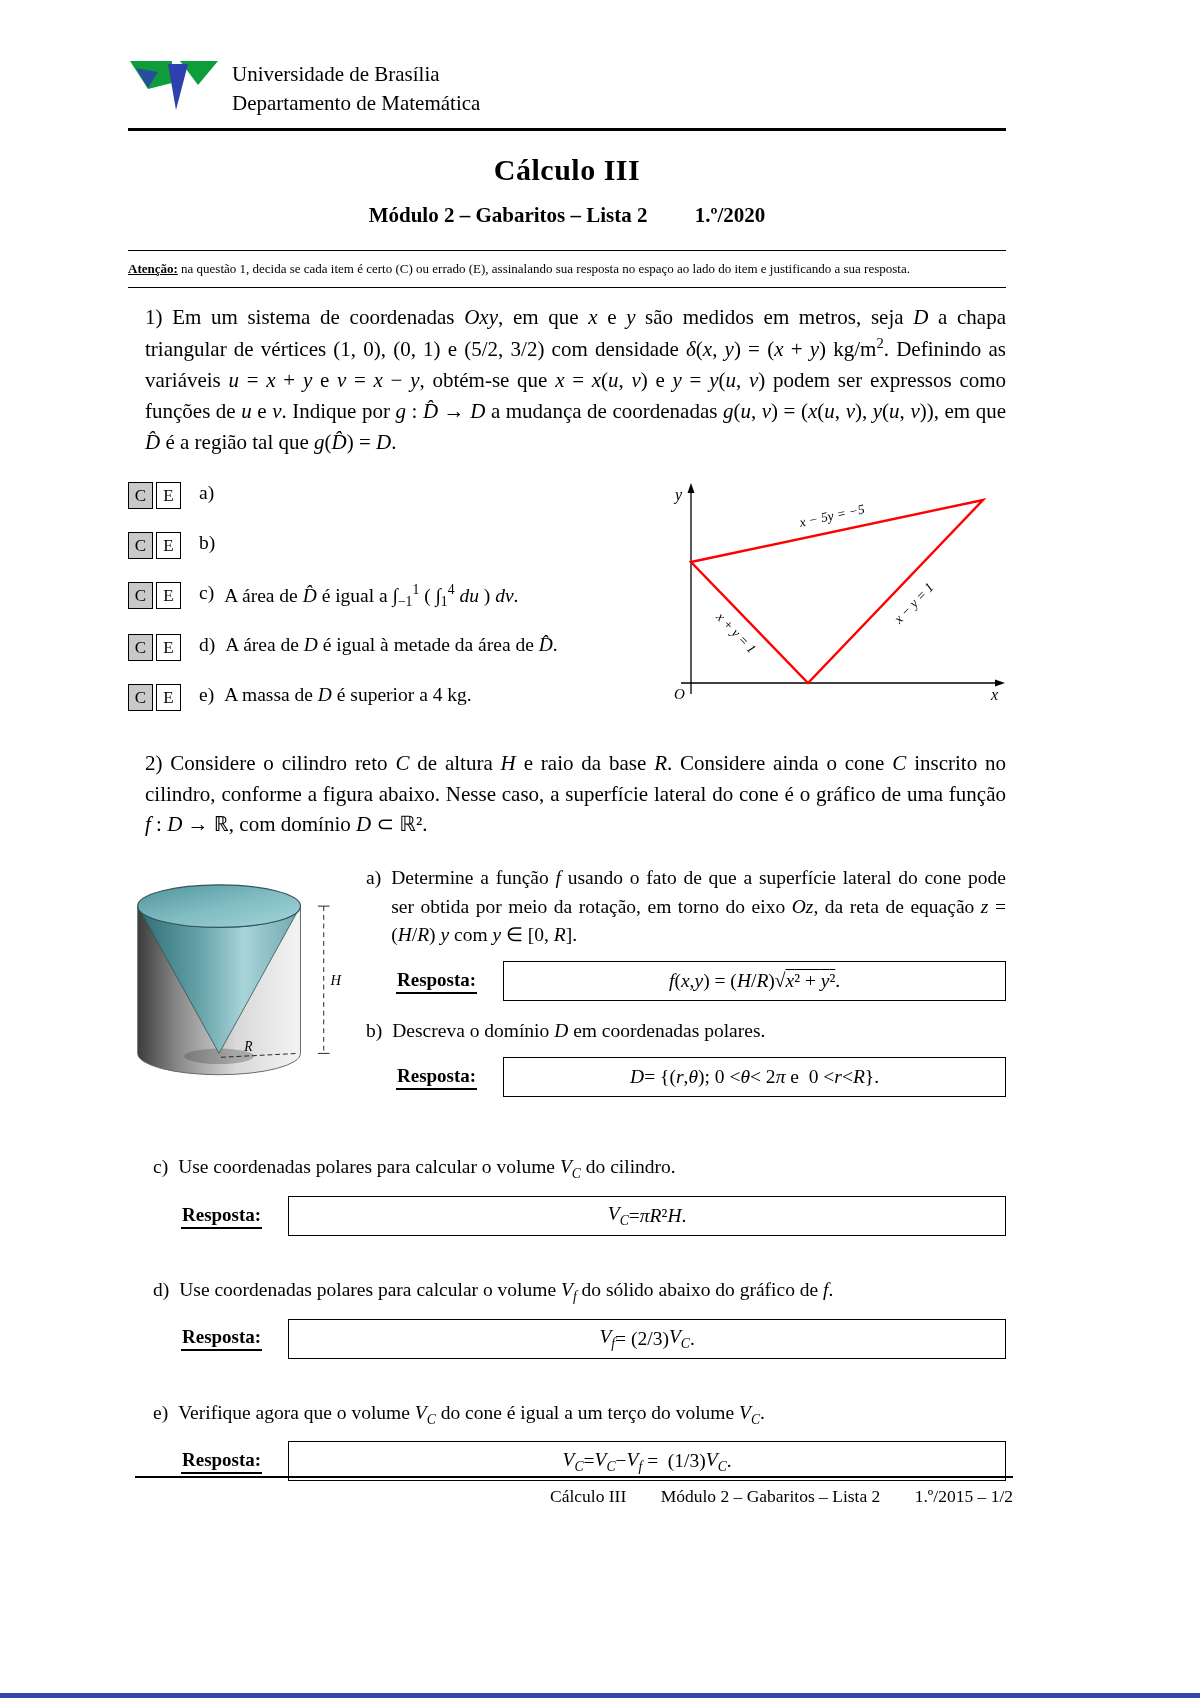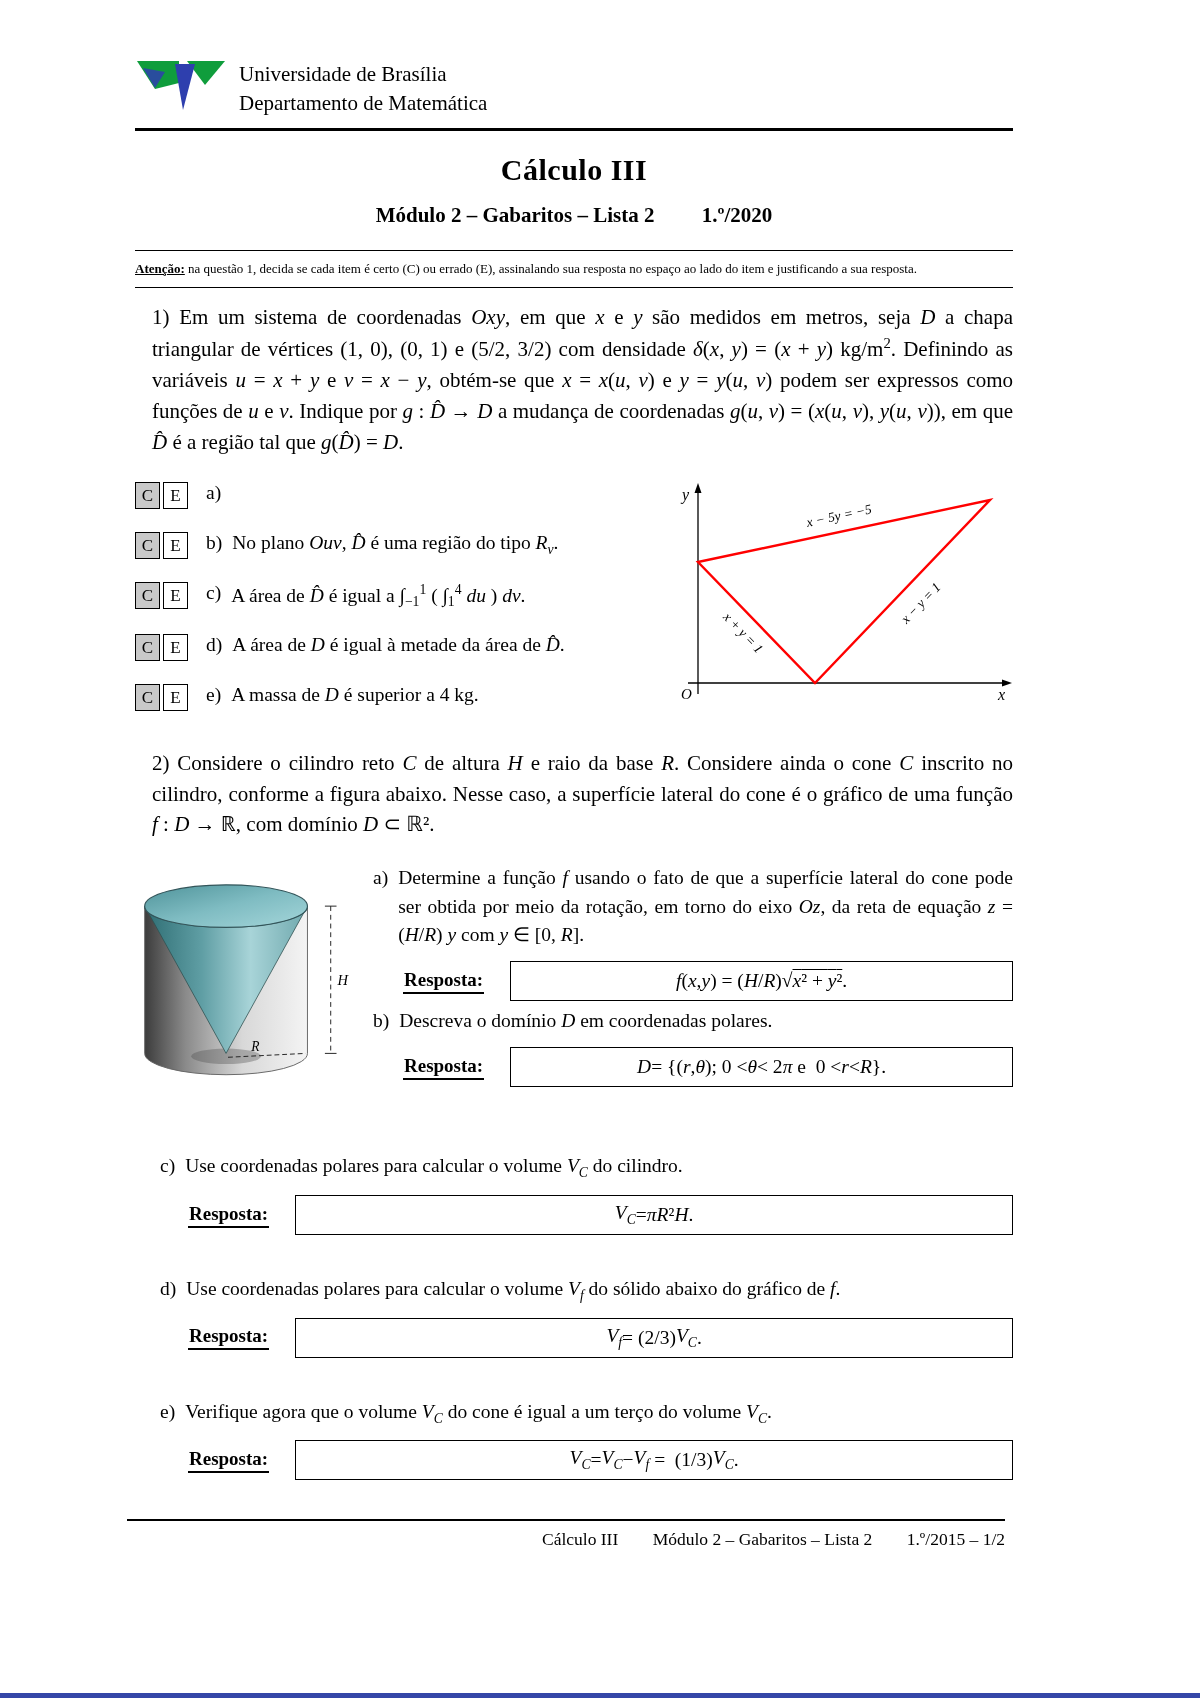--- a/index.html
+++ b/index.html
@@ -1,20 +1,20 @@
 <!DOCTYPE html>
 <html><head>
 <meta charset="utf-8">
 <style>
   html,body{margin:0;padding:0;background:#ffffff;}
   body{
     width:1200px;height:1698px;position:relative;overflow:hidden;
     font-family:"Liberation Serif", serif;color:#000;
   }
-  .page{position:absolute;left:135px;top:58px;width:878px;}
+  .page{position:absolute;left:128px;top:58px;width:878px;}
   
   .hdr{display:flex;align-items:flex-start;}
   .hdr-text{margin-left:12px;font-size:21px;line-height:1.38;padding-top:2px;}
   .rule-thick{border:none;border-top:3px solid #000;margin:10px 0 0 0;}
   .rule-thin{border:none;border-top:1.6px solid #000;margin:0;}
   
   .title{text-align:center;font-size:30px;font-weight:bold;margin-top:22px;letter-spacing:.5px;}
   .subtitle{text-align:center;font-size:21px;font-weight:bold;margin-top:16px;}
   .subtitle .term{margin-left:42px;}
   
@@ -34,32 +34,32 @@
   .box-e{background:#ffffff;}
   .item .letter{margin-right:10px;flex:0 0 auto;}
   .fig1{flex:0 0 345px;margin-left:8px;}
   
   .q2-zone{display:flex;margin-top:24px;}
   .fig2{flex:0 0 238px;padding-top:4px;}
   .q2-right{flex:1;}
   .q2item{display:flex;font-size:19.5px;line-height:1.45;}
   .q2item .letter{margin-right:10px;flex:0 0 auto;}
   .q2item .txt{text-align:justify;}
-  .resp-row{display:flex;align-items:flex-end;margin:12px 0 6px 30px;gap:12px;}
+  .resp-row{display:flex;align-items:flex-end;margin:12px 0 16px 30px;gap:12px;}
   .resp-label{font-weight:bold;font-size:19px;border-bottom:2px solid #000;align-self:center;
               padding:0 1px 1px 1px;margin-right:14px;white-space:nowrap;}
   .resp-box{flex:1;border:1.9px solid #000;min-height:34px;display:flex;align-items:center;
             justify-content:center;font-size:19.5px;padding:2px 8px;}
   .q2full{margin-top:40px;}
   .q2full .q2item{margin-left:25px;}
   .q2full .resp-row{margin-left:53px;}
   .ol{text-decoration:overline;}
   sub,sup{font-size:70%;}
   
-  .footer{position:absolute;left:127px;top:1476px;width:878px;margin-top:43px;}
+  .footer{position:absolute;left:135px;top:1476px;width:878px;}
   .footer-rule{border:none;border-top:2.8px solid #000;margin:0;}
   .footer-text{text-align:right;font-size:17.5px;margin-top:8px;}
   .footer-text span + span{margin-left:30px;}
   .bottom-edge{position:absolute;left:0;bottom:0;width:100%;height:5px;background:#3547a8;}
   svg text{font-family:"Liberation Serif", serif;}
 </style>
 </head>
 <body>
 
 <div class="page">
@@ -100,21 +100,20 @@
         </span>
         <span class="letter">a)</span>
       </div>
 
       <div class="item">
         <span class="ce">
           <span class="box box-c">C</span>
           <span class="box box-e">E</span>
         </span>
         <span class="letter">b)</span>
-        <span class="txt">No plano <i>Ouv</i>, <i>D̂</i> é uma região do tipo <i>R<sub>v</sub></i>.</span>
       </div>
 
       <div class="item">
         <span class="ce">
           <span class="box box-c">C</span>
           <span class="box box-e">E</span>
         </span>
         <span class="letter">c)</span>
         <span class="txt">A área de <i>D̂</i> é igual a ∫<sub>−1</sub><sup>1</sup> ( ∫<sub>1</sub><sup>4</sup> <i>du</i> ) <i>dv</i>.</span>
       </div>

